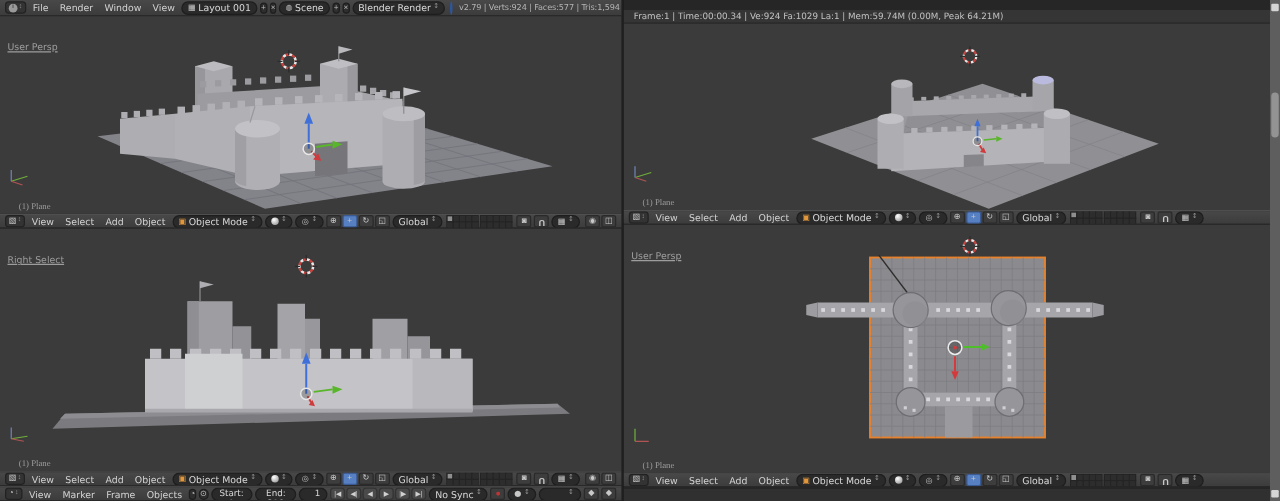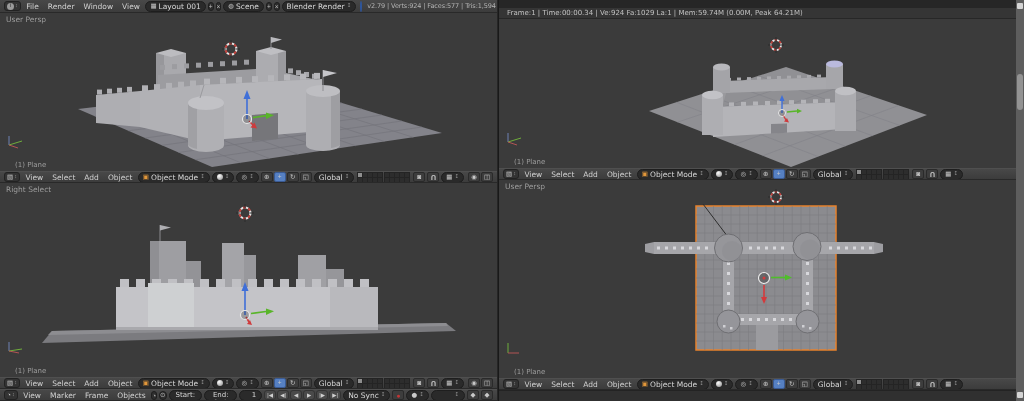--- a/index.html
+++ b/index.html
@@ -54,22 +54,22 @@
         border:1px solid #1e1e1e;border-radius:7px;height:9px;padding:0 5px;font-size:7px;color:#d8d8d8;}
   .f-start,.f-end{width:52px;flex-direction:column;}
   .f-frame{width:26px;justify-content:flex-end;}
   .f-keyset{width:54px;justify-content:flex-end;}
   .pbtn{min-width:12px;height:10px;display:inline-flex;align-items:center;justify-content:center;
         background:#4a4a4a;border:1px solid #333;border-radius:3px;color:#d0d0d0;font-size:5.5px;padding:0;}
 
   
   .vp{position:relative;background:#3b3b3b;overflow:hidden;flex:0 0 auto;}
   .vp svg.scene{position:absolute;left:0;top:0;}
-  .vp-label{position:absolute;top:2px;left:6px;font-size:7.5px;color:#9d9d9d;z-index:2;}
-  .vp-foot{position:absolute;left:5px;bottom:2px;display:flex;flex-direction:column;gap:12px;z-index:2;}
+  .vp-label{position:absolute;top:20px;left:6px;font-size:7.5px;color:#9d9d9d;z-index:2;text-decoration:underline;}
+  .vp-foot{position:absolute;left:5px;bottom:2px;display:flex;flex-direction:column;gap:12px;z-index:2;font-family:Liberation Serif, serif;}
   .obj-label{font-size:7px;color:#9d9d9d;margin-left:10px;}
 
   .vscroll{position:absolute;right:0;top:0;bottom:0;width:8px;background:#5e5e5e;}
   .vscroll .sbtn{position:absolute;left:1px;width:6px;height:6px;background:#d5d5d5;border-radius:1px;}
   .vscroll .sbtn.top{top:3px;} .vscroll .sbtn.bot{bottom:3px;}
   .vscroll .thumb{position:absolute;left:1px;top:74px;width:6px;height:36px;background:#939393;border-radius:3px;}
 </style>
 </head>
 <body>
 

